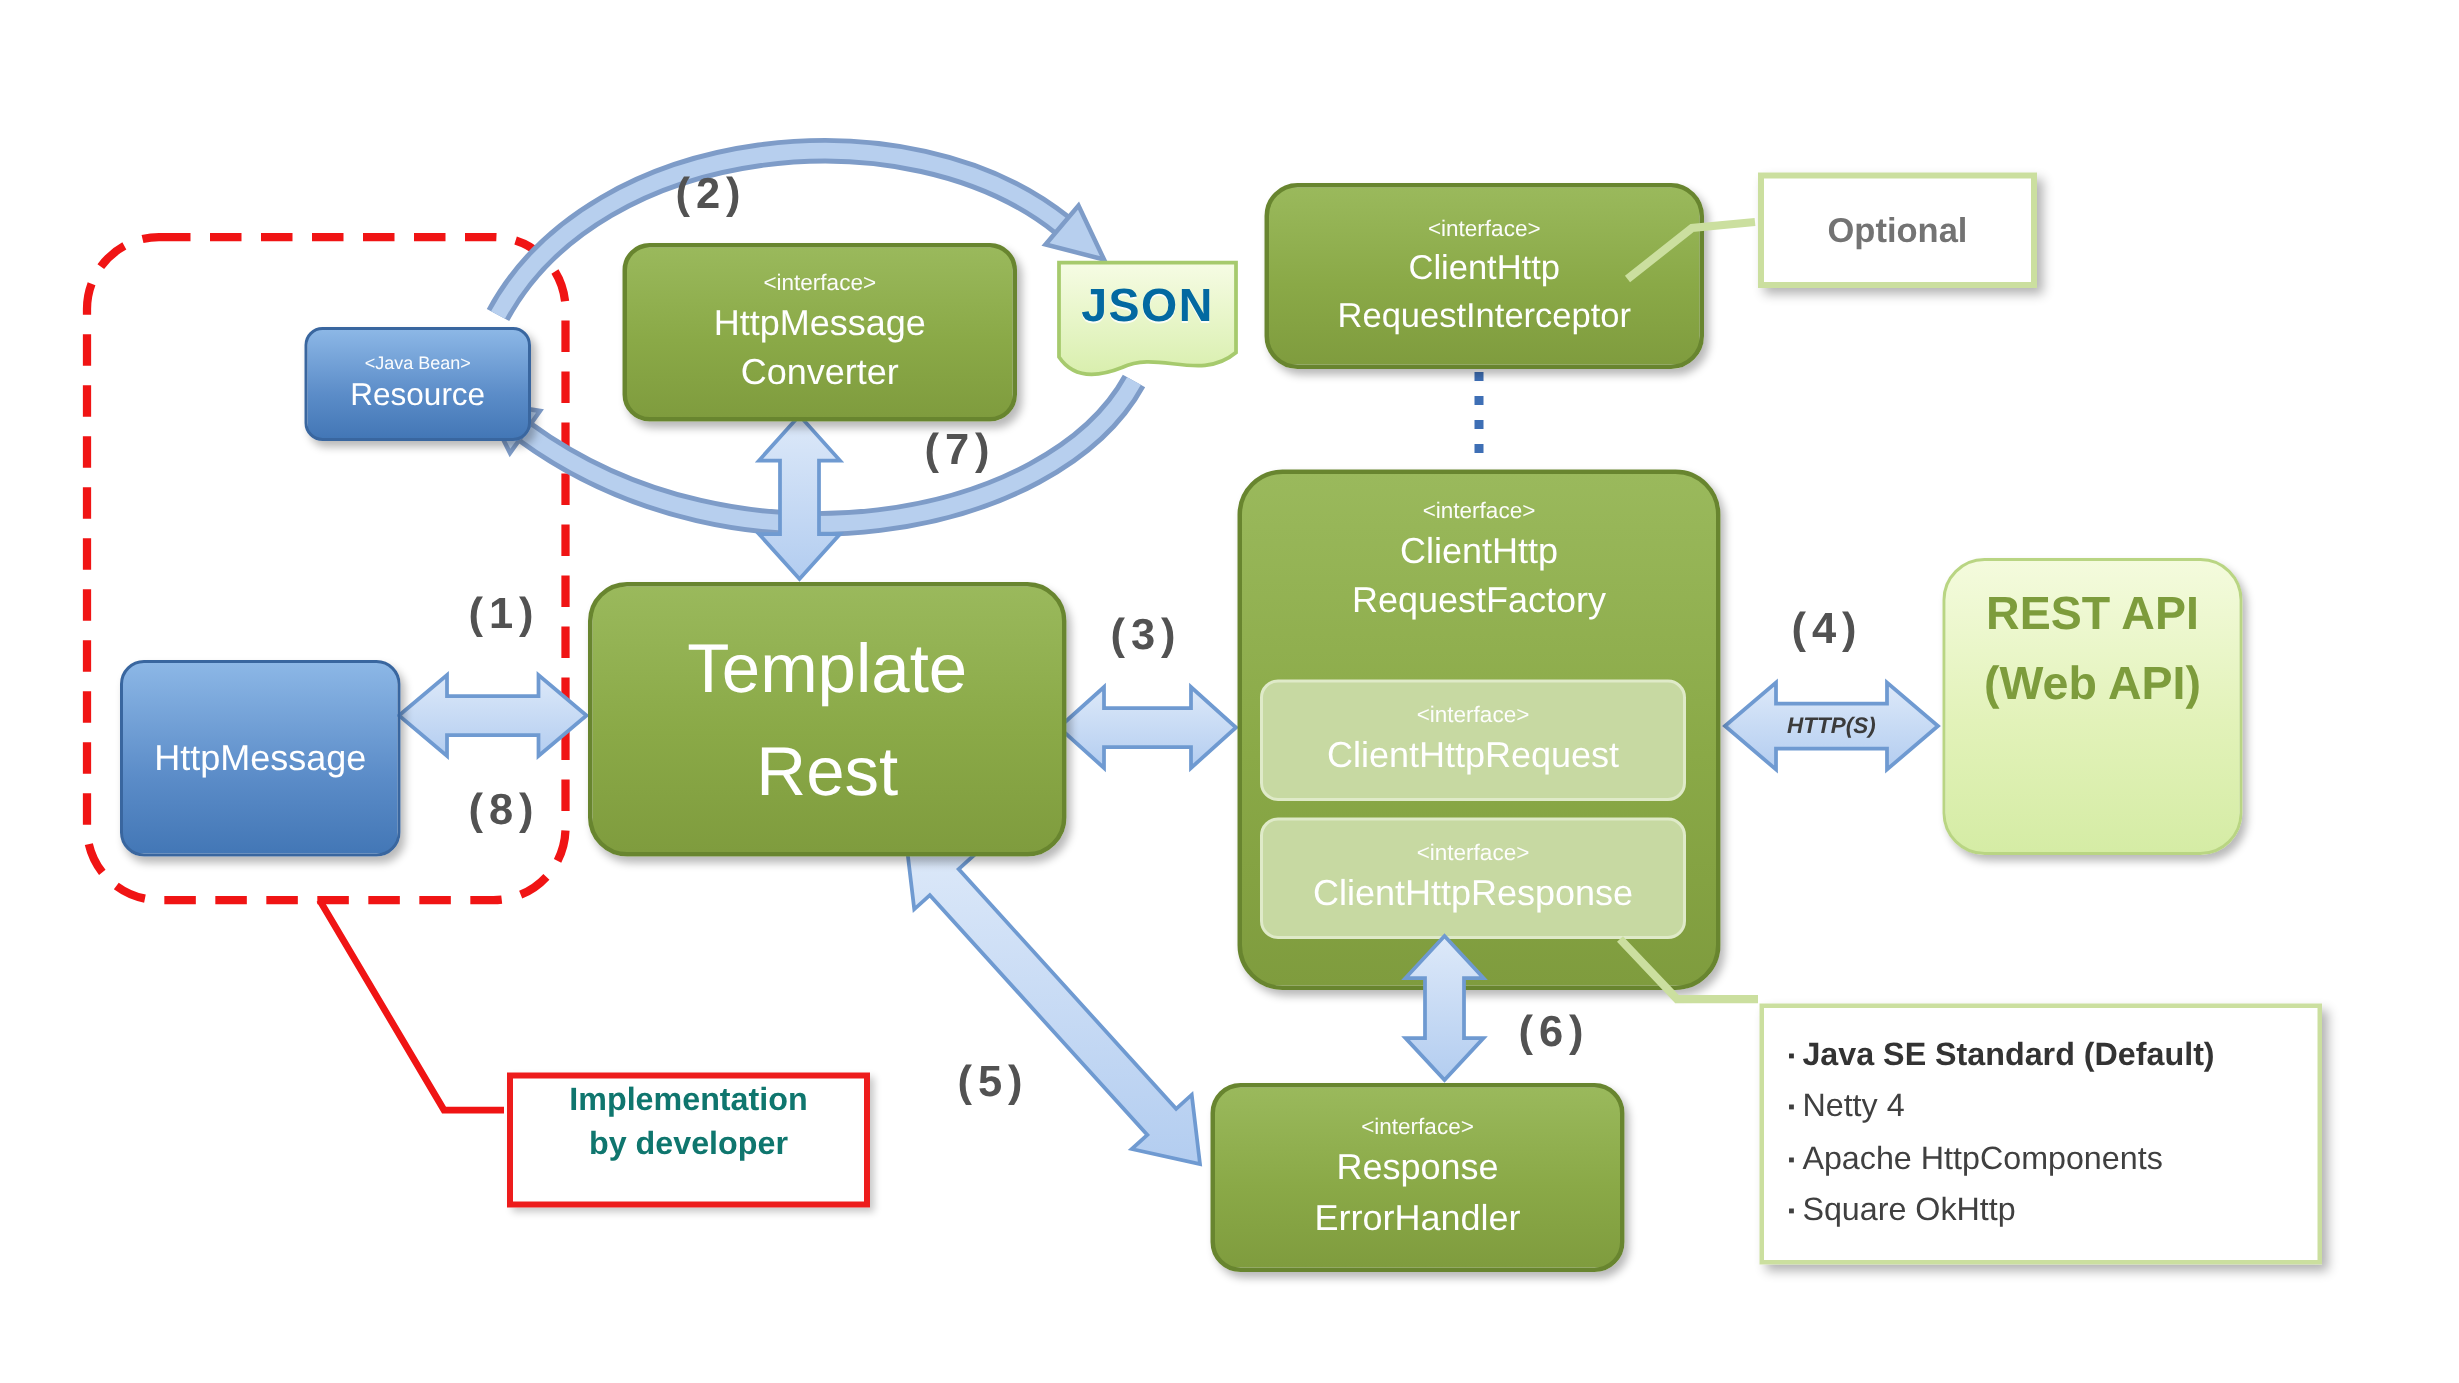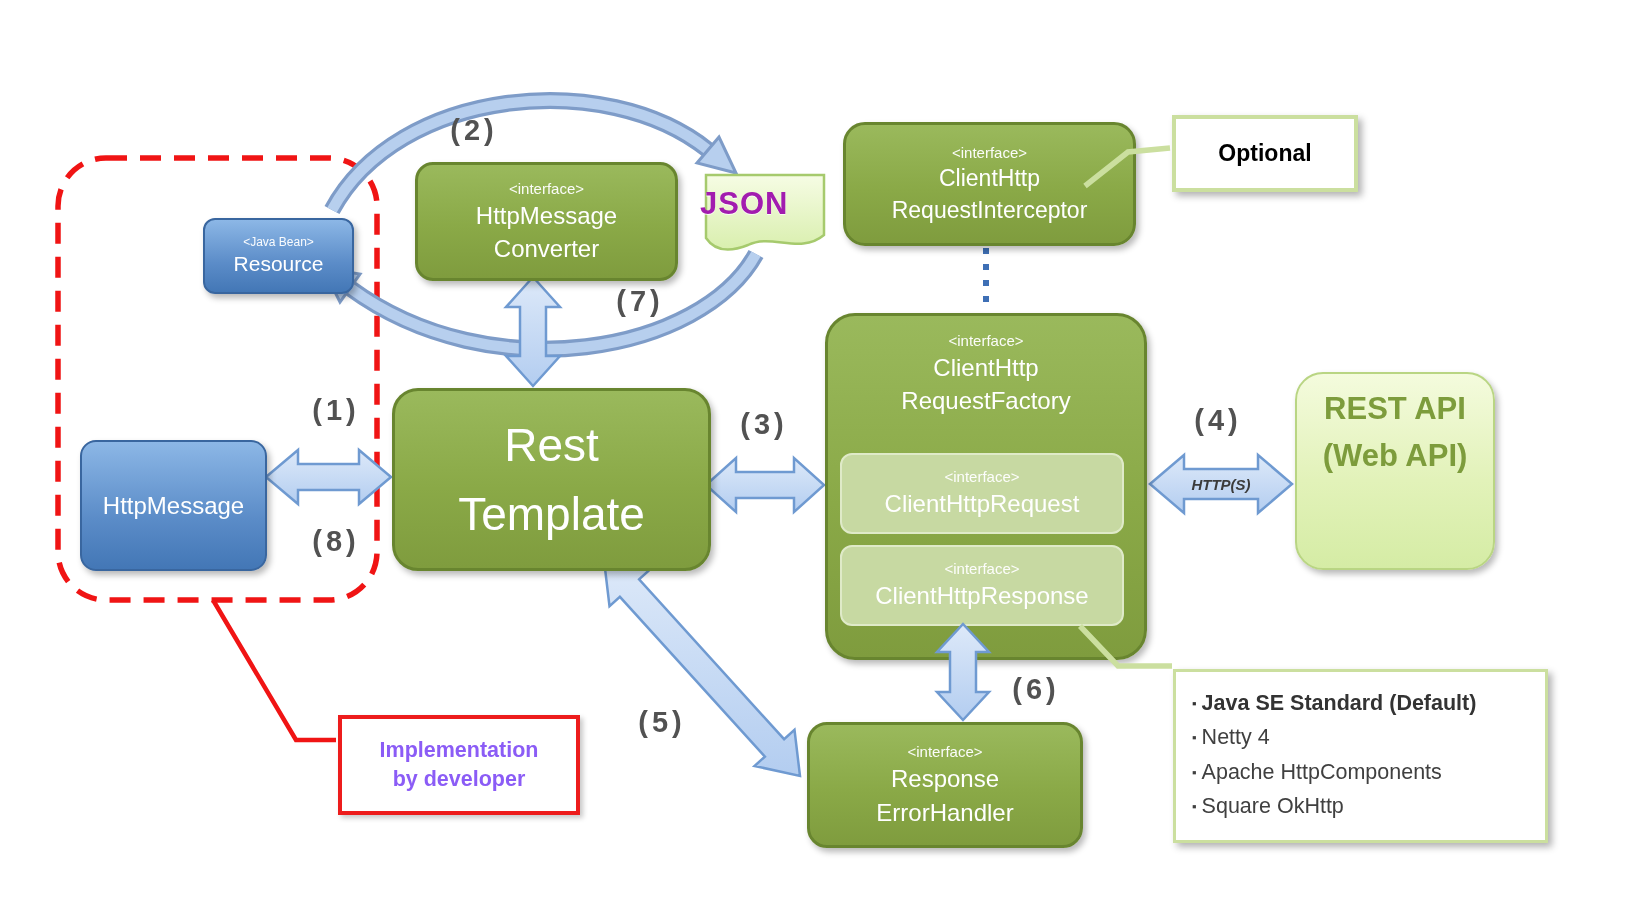--- a/index.html
+++ b/index.html
@@ -28,35 +28,35 @@
   .req{left:840px;top:453px;width:280px;height:77px;border-radius:12px;}
   .resp{left:840px;top:545px;width:280px;height:77px;border-radius:12px;}
   .req .n-lg,.resp .n-lg{font-size:24px;}
   .handler{left:807px;top:722px;width:270px;height:120px;border-radius:20px;}
   .restapi{left:1295px;top:372px;width:200px;height:198px;border-radius:28px;
            background:linear-gradient(180deg,#f4fbdd 0%,#e2f2b9 55%,#d5ecA5 100%);
            border:2px solid #b9d583;color:#7d9c3c;font-weight:bold;font-size:31px;line-height:1.5;
            justify-content:flex-start;padding-top:12px;box-sizing:border-box;}
 
   
-  .json-label{position:absolute;left:700px;top:186px;width:130px;
-              font-size:31px;font-weight:bold;color:#a21caf;letter-spacing:1px;
+  .json-label{position:absolute;left:700px;top:186px;width:130px;text-align:center;
+              font-size:31px;font-weight:bold;color:#0369a1;letter-spacing:1px;
               text-shadow:0 1px 0 rgba(255,255,255,.8);}
 
   
-  .callout{position:absolute;background:#fff;color:#000000;box-shadow:4px 4px 7px rgba(0,0,0,.3);}
+  .callout{position:absolute;background:#fff;color:#737373;box-shadow:4px 4px 7px rgba(0,0,0,.3);}
   .optional{left:1172px;top:115px;width:186px;height:77px;border:4px solid #cbdf9f;
             display:flex;align-items:center;justify-content:center;font-size:23px;font-weight:bold;box-sizing:border-box;}
   .impllist{left:1173px;top:669px;width:375px;height:174px;border:3px solid #cbdf9f;
             box-sizing:border-box;padding:14px 0 0 16px;font-size:21.5px;color:#404040;line-height:1.6;}
   .impllist .impl-item.first{font-weight:bold;color:#333;}
   .impllist .bullet{font-size:13px;vertical-align:2px;margin-right:5px;}
-  .implbydev{left:338px;top:715px;width:242px;height:100px;border:4px solid #ed1c1c;
-             display:flex;flex-direction:column;align-items:center;justify-content:center;
-             font-size:21.5px;font-weight:bold;color:#8b5cf6;line-height:1.35;box-sizing:border-box;
+  .implbydev{left:338px;top:715px;width:242px;height:90px;border:4px solid #ed1c1c;
+             display:flex;flex-direction:column;align-items:center;
+             font-size:21.5px;font-weight:bold;color:#0f766e;line-height:1.35;box-sizing:border-box;
              box-shadow:3px 3px 5px rgba(0,0,0,.22);}
 
   
   .step{position:absolute;transform:translate(-50%,-50%);font-size:29px;font-weight:bold;
         color:#525252;letter-spacing:4px;white-space:nowrap;}
   .s1{left:336px;top:410px;} .s2{left:474px;top:130px;} .s3{left:764px;top:424px;}
   .s4{left:1218px;top:420px;} .s5{left:662px;top:722px;} .s6{left:1036px;top:689px;}
   .s7{left:640px;top:301px;} .s8{left:336px;top:541px;}
 
   .https{position:absolute;left:1221px;top:484px;transform:translate(-50%,-50%);
@@ -108,22 +108,22 @@
   <div class="node blue resource">
     <span class="stereo">&lt;Java Bean&gt;</span>
     <span class="rname">Resource</span>
   </div>
 
   <div class="node blue application">
     <span>HttpMessage</span>
   </div>
 
   <div class="node green resttemplate">
+    <span>Template</span>
     <span>Rest</span>
-    <span>Template</span>
   </div>
 
   <div class="node green converter">
     <span class="stereo">&lt;interface&gt;</span>
     <span class="n-lg">HttpMessage</span>
     <span class="n-lg">Converter</span>
   </div>
 
   <div class="json-label">JSON</div>
 

